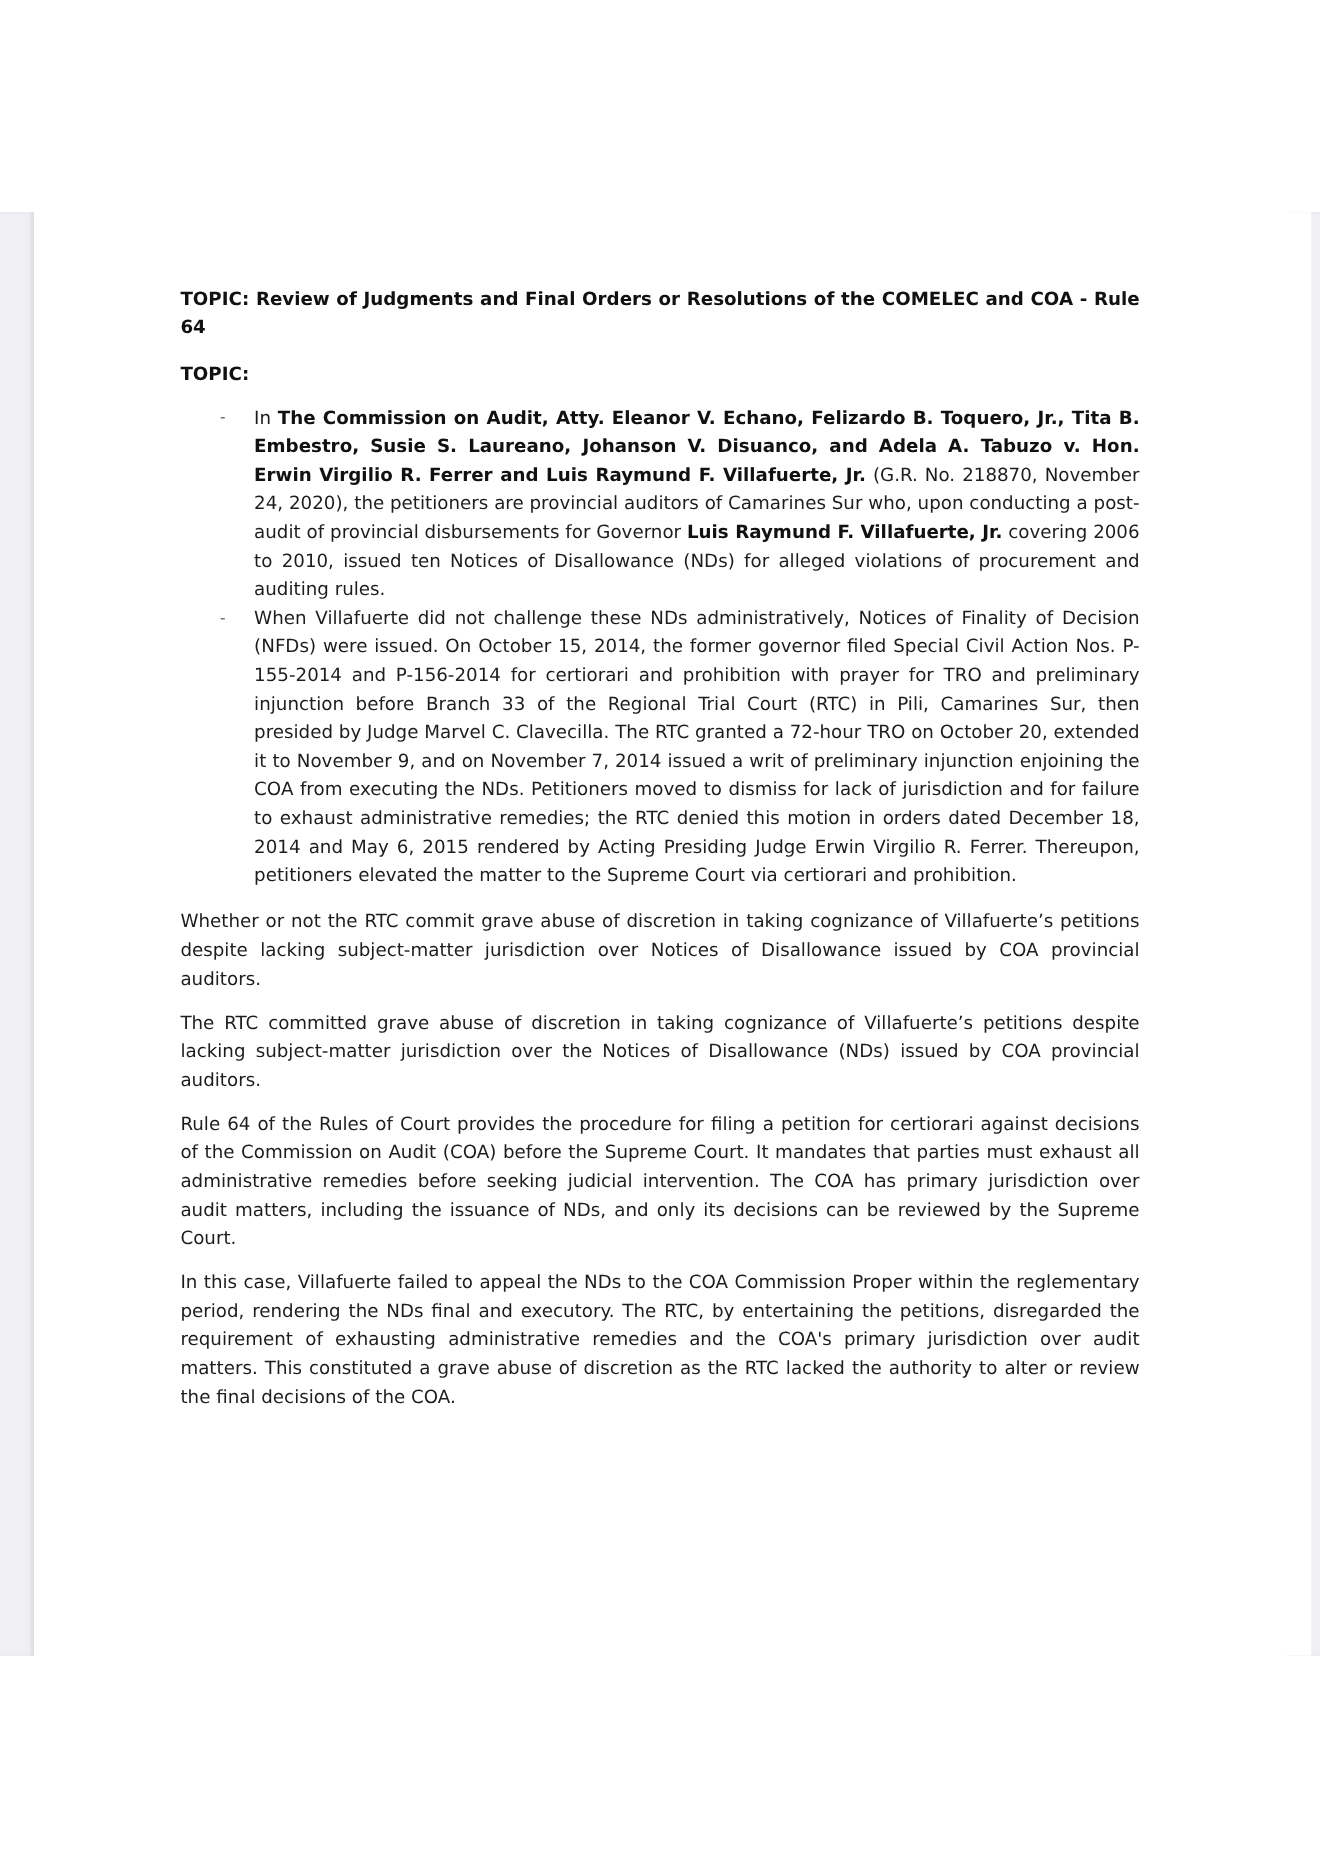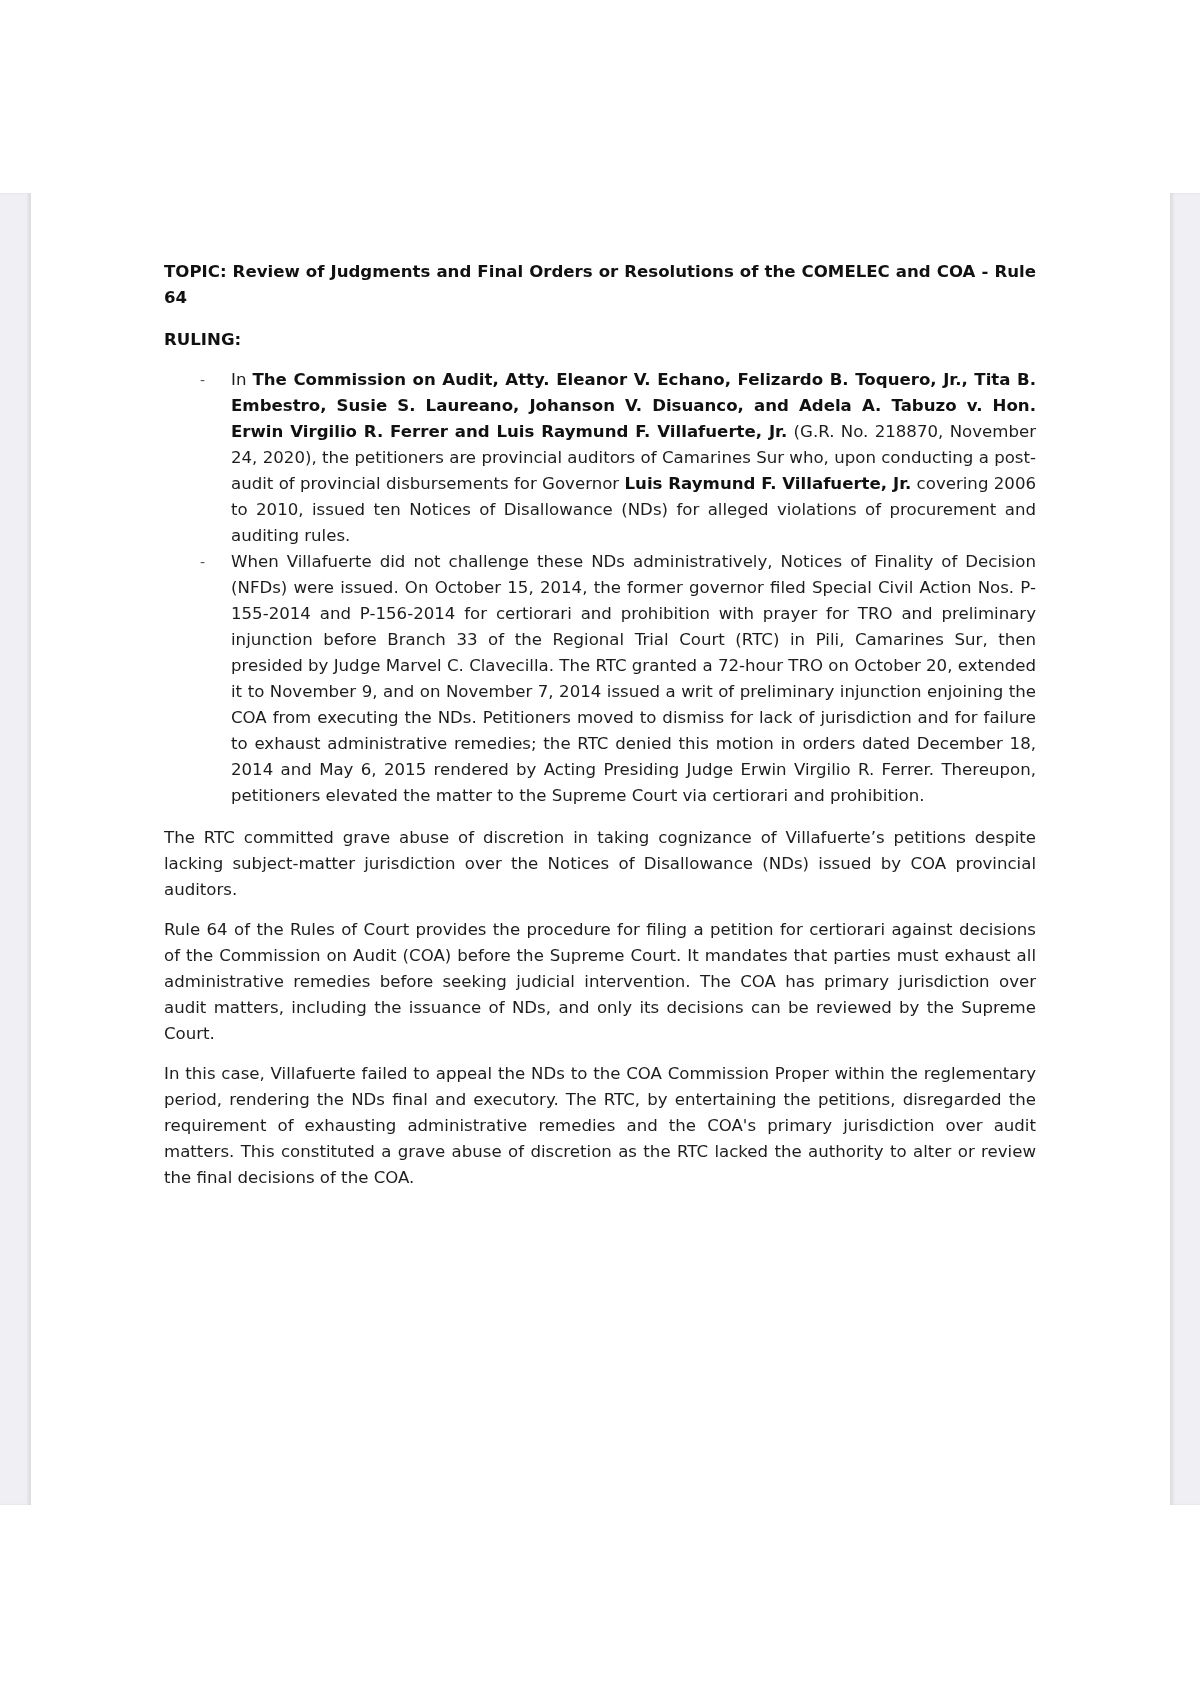--- a/index.html
+++ b/index.html
@@ -10,20 +10,21 @@
     color: #1d1d1d;
   }
   .backdrop-left, .backdrop-right {
     position: absolute; top: 193px; height: 1312px; background: #f0f0f4;
   }
   .backdrop-left { left: 0; width: 31px; box-shadow: inset -3px 0 3px rgba(0,0,0,0.08); }
   .backdrop-right { left: 1170px; width: 30px; box-shadow: inset 3px 0 3px rgba(0,0,0,0.08); }
   .page {
     position: absolute; left: 31px; top: 193px; width: 1139px; height: 1312px;
     background: #ffffff;
+    padding-left: 22px;
   }
   .content {
     position: absolute; left: 133px; top: 66px; width: 872px;
     font-size: 16.6px; line-height: 26px; text-align: justify;
   }
   .heading { font-weight: bold; color: #111; margin: 0; }
   .topic { margin-bottom: 16px; }
   .section-h { margin: 0 0 14px 0; }
   ul.facts { list-style: none; margin: 0 0 16px 0; padding: 0; }
   ul.facts li { position: relative; padding-left: 67px; margin: 0; }
@@ -37,32 +38,33 @@
 <body>
 
 <div class="backdrop-left"></div>
 <div class="backdrop-right"></div>
 
 <div class="page">
   <div class="content">
 
     <p class="heading topic">TOPIC: Review of Judgments and Final Orders or Resolutions of the COMELEC and COA - Rule 64</p>
 
-    <p class="heading section-h">RULING:</p>
+    <p class="heading section-h">TOPIC:</p>
 
     <ul class="facts">
       <li>
         <span class="bullet">-</span>
         <span>In </span><b>The Commission on Audit, Atty. Eleanor V. Echano, Felizardo B. Toquero, Jr., Tita B. Embestro, Susie S. Laureano, Johanson V. Disuanco, and Adela A. Tabuzo v. Hon. Erwin Virgilio R. Ferrer and Luis Raymund F. Villafuerte, Jr.</b><span> (G.R. No. 218870, November 24, 2020), the petitioners are provincial auditors of Camarines Sur who, upon conducting a post-audit of provincial disbursements for Governor </span><b>Luis Raymund F. Villafuerte, Jr.</b><span> covering 2006 to 2010, issued ten Notices of Disallowance (NDs) for alleged violations of procurement and auditing rules.</span>
       </li>
       <li>
         <span class="bullet">-</span>
         <span>When Villafuerte did not challenge these NDs administratively, Notices of Finality of Decision (NFDs) were issued. On October 15, 2014, the former governor filed Special Civil Action Nos. P-155-2014 and P-156-2014 for certiorari and prohibition with prayer for TRO and preliminary injunction before Branch 33 of the Regional Trial Court (RTC) in Pili, Camarines Sur, then presided by Judge Marvel C. Clavecilla. The RTC granted a 72-hour TRO on October 20, extended it to November 9, and on November 7, 2014 issued a writ of preliminary injunction enjoining the COA from executing the NDs. Petitioners moved to dismiss for lack of jurisdiction and for failure to exhaust administrative remedies; the RTC denied this motion in orders dated December 18, 2014 and May 6, 2015 rendered by Acting Presiding Judge Erwin Virgilio R. Ferrer. Thereupon, petitioners elevated the matter to the Supreme Court via certiorari and prohibition.</span>
       </li>
     </ul>
 
+    <p>Whether or not the RTC commit grave abuse of discretion in taking cognizance of Villafuerte’s petitions despite lacking subject-matter jurisdiction over Notices of Disallowance issued by COA provincial auditors.</p>
 
     <p>The RTC committed grave abuse of discretion in taking cognizance of Villafuerte’s petitions despite lacking subject-matter jurisdiction over the Notices of Disallowance (NDs) issued by COA provincial auditors.</p>
     <p>Rule 64 of the Rules of Court provides the procedure for filing a petition for certiorari against decisions of the Commission on Audit (COA) before the Supreme Court. It mandates that parties must exhaust all administrative remedies before seeking judicial intervention. The COA has primary jurisdiction over audit matters, including the issuance of NDs, and only its decisions can be reviewed by the Supreme Court.</p>
     <p>In this case, Villafuerte failed to appeal the NDs to the COA Commission Proper within the reglementary period, rendering the NDs final and executory. The RTC, by entertaining the petitions, disregarded the requirement of exhausting administrative remedies and the COA's primary jurisdiction over audit matters. This constituted a grave abuse of discretion as the RTC lacked the authority to alter or review the final decisions of the COA.</p>
 
   </div>
 </div>
 
 </body></html>

